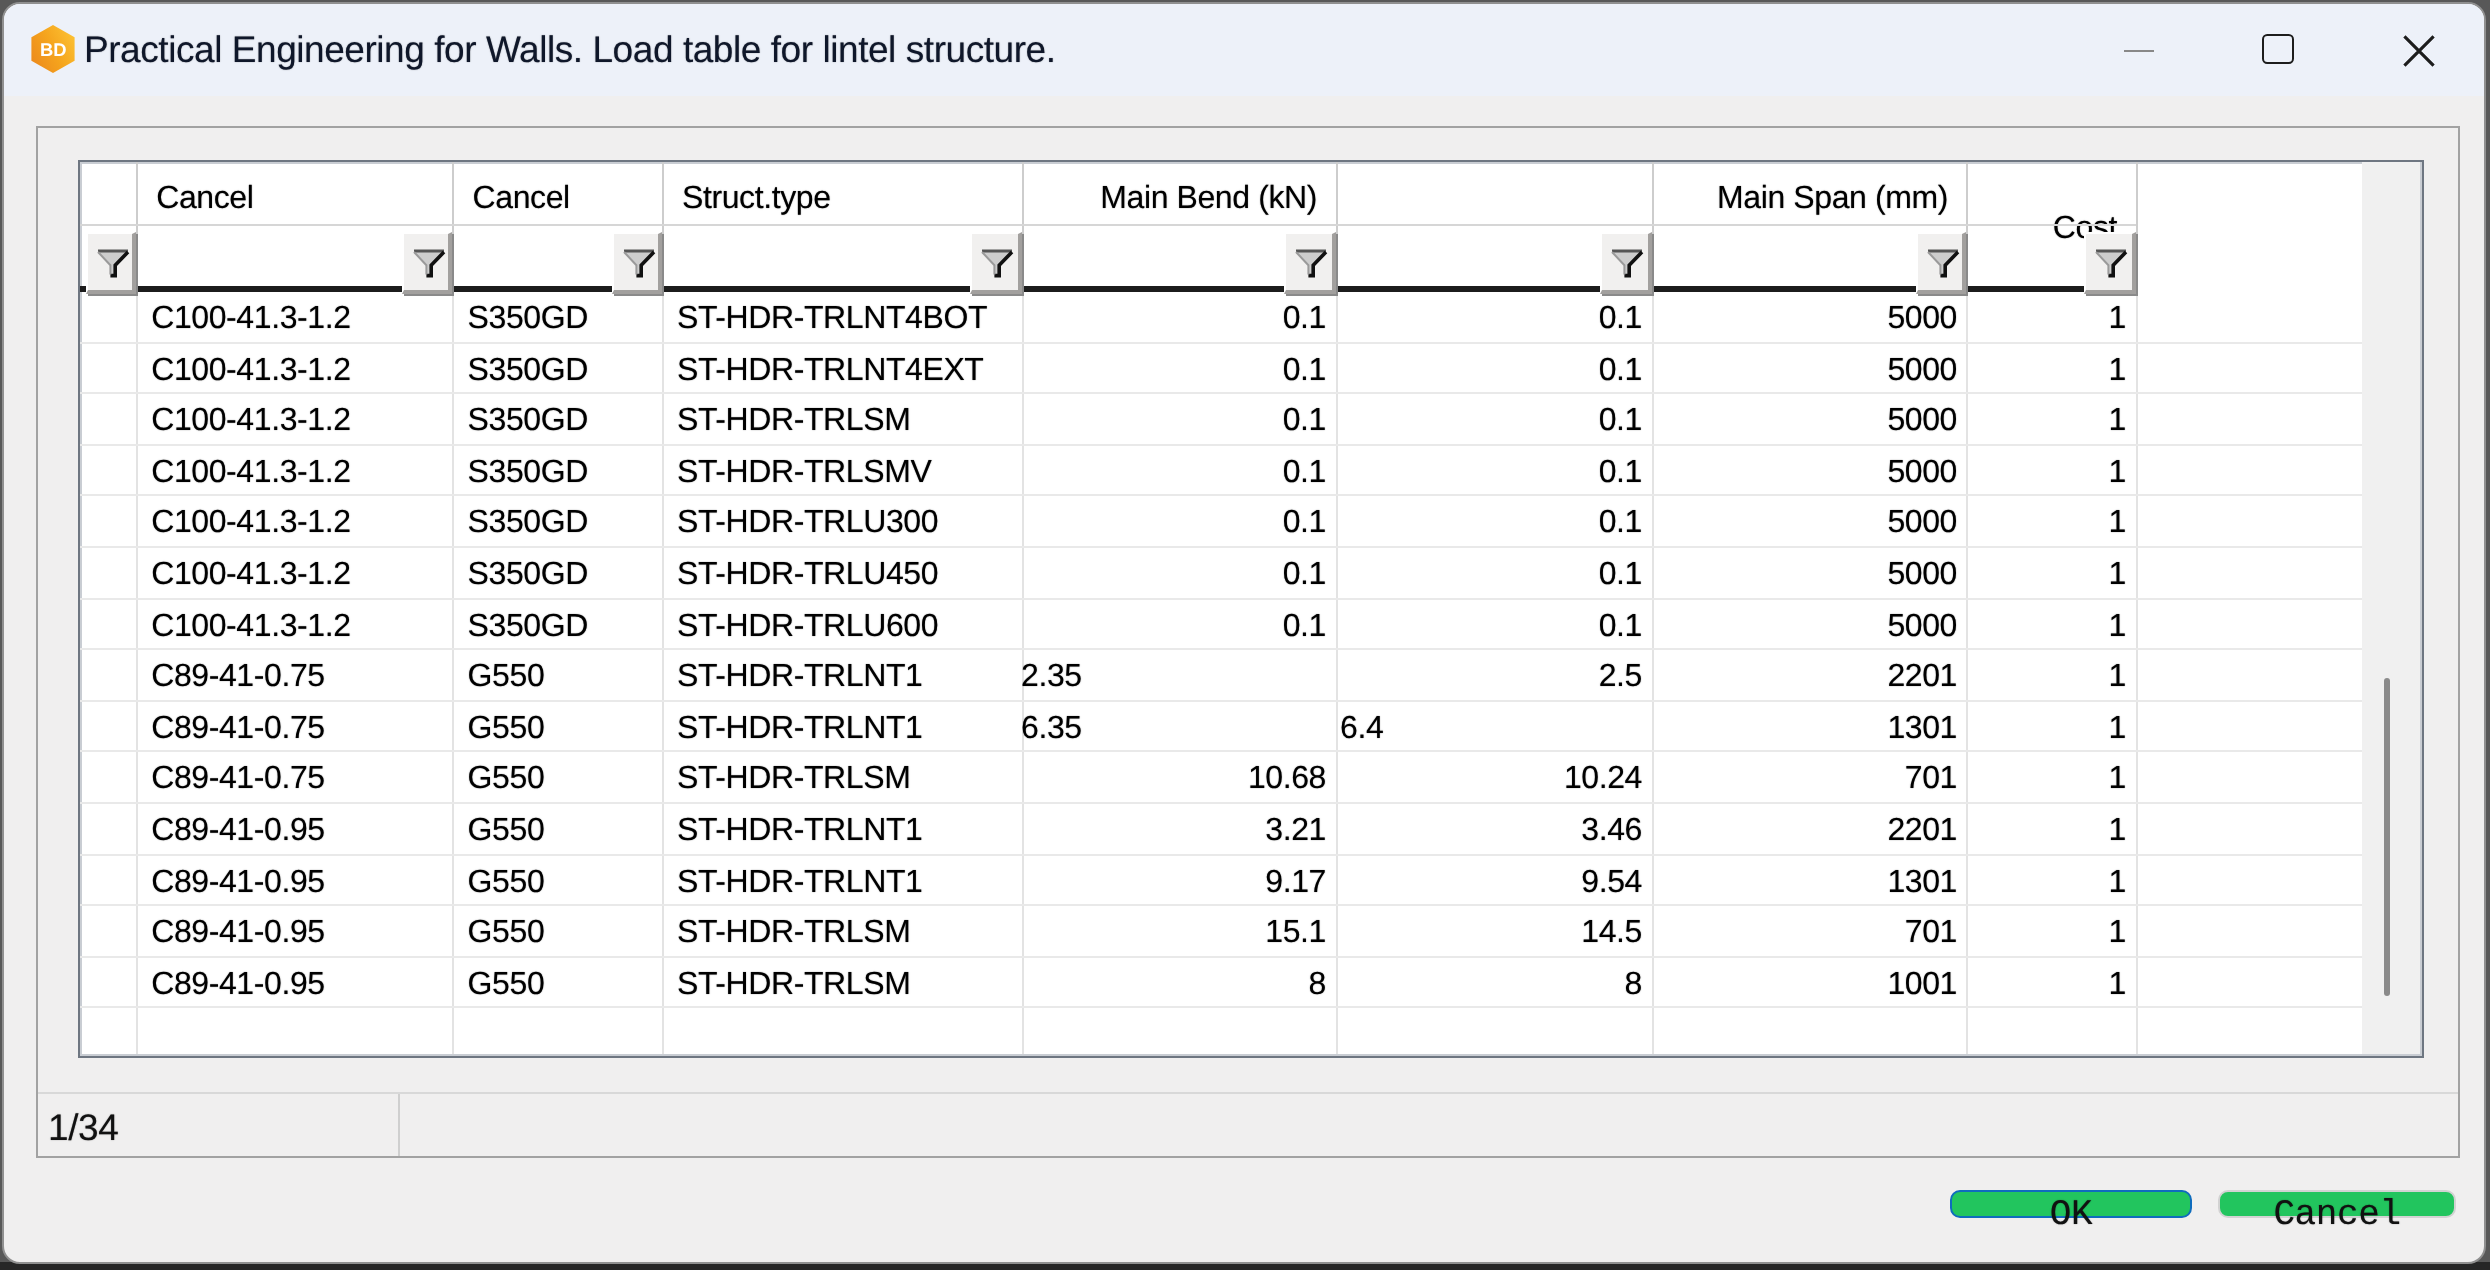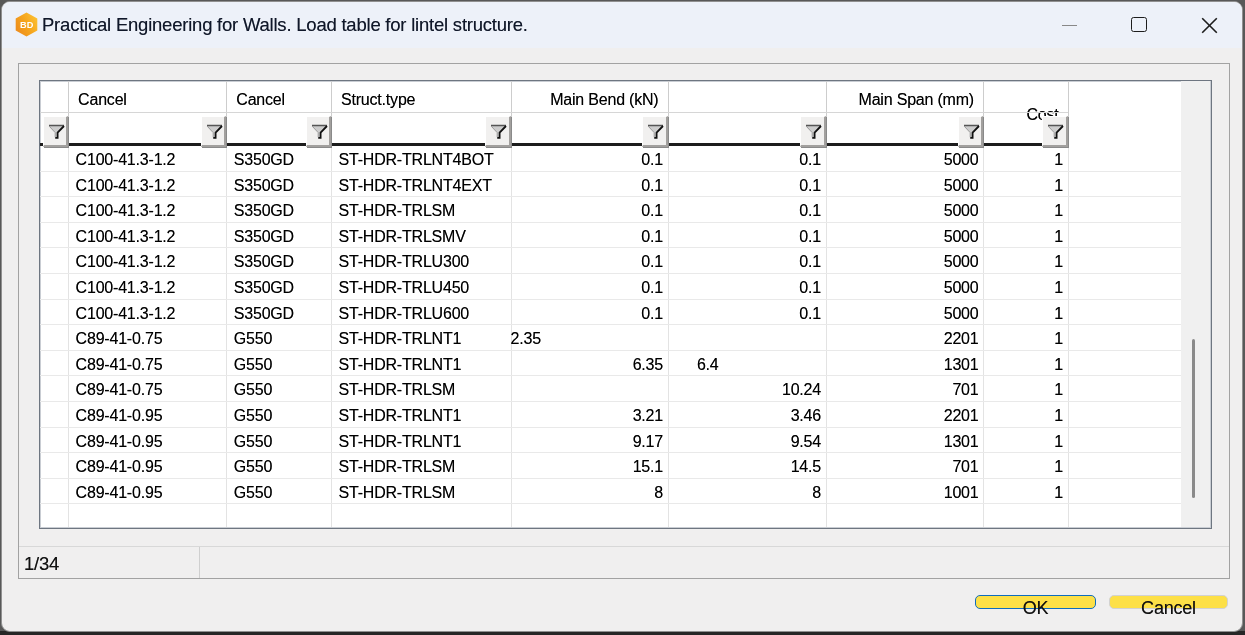--- a/index.html
+++ b/index.html
@@ -18,22 +18,22 @@
 .fbtn { position:absolute; top:35.5px; height:31px; background:#f1f0ef;
   border-top:1px solid #fff; border-left:1px solid #fff;
   border-right:2px solid #a2a09e; border-bottom:2px solid #a2a09e;
   box-shadow: 1px 1px 0 #8a8a8a; }
 .vline { position:absolute; width:1px; background:#e4e4e4; }
 .rowsep { position:absolute; height:1px; background:#e9e9e9; }
 #darkline { position:absolute; background:#1c1c1c; }
 #track { position:absolute; background:#f0f0f0; }
 #thumb { position:absolute; background:#8a8a8a; border-radius:2px; }
 #statustext { position:absolute; font-size:18.5px; letter-spacing:-0.2px; color:#111; text-shadow:0 0 0.6px rgba(0,0,0,0.5); }
-.btn { position:absolute; height:14px; background:#fde047; border-radius:5px;
-  font-size:18px; letter-spacing:-0.2px; color:#111; text-align:center; line-height:25px; text-shadow:0 0 0.6px rgba(0,0,0,0.5); }
+.btn { position:absolute; height:14px; background:#22c55e; border-radius:5px;
+  font-size:18px; letter-spacing:-0.2px; color:#111; text-align:center; line-height:25px; text-shadow:0 0 0.6px rgba(0,0,0,0.5);font-family:Liberation Mono, monospace; }
 #okbtn { left:973px; top:593px; width:121px; border:1.5px solid #0f6cbd; }
 #cancelbtn { left:1107px; top:593px; width:119px; border:1px solid #d2d2d2; }
 
 </style></head><body>
 <div id="bgbot"></div>
 <div id="win">
 <div id="titlebar"></div>
 <svg width="25" height="25" viewBox="0 0 25 25" style="position:absolute;left:12px;top:10px">
 <defs>
         <linearGradient id="hexg" x1="0" y1="0.8" x2="1" y2="0.2">
@@ -197,34 +197,36 @@
 <div class="cell" style="left:298.5px;top:219.1px;width:172.0px;height:25.6px;line-height:28.4px">ST-HDR-TRLU600</div>
 <div class="cell" style="left:470.5px;top:219.1px;width:152.5px;height:25.6px;line-height:28.4px;text-align:right">0.1</div>
 <div class="cell" style="left:627.5px;top:219.1px;width:153.5px;height:25.6px;line-height:28.4px;text-align:right">0.1</div>
 <div class="cell" style="left:785.5px;top:219.1px;width:153.0px;height:25.6px;line-height:28.4px;text-align:right">5000</div>
 <div class="cell" style="left:943.0px;top:219.1px;width:80.0px;height:25.6px;line-height:28.4px;text-align:right">1</div>
 <div class="rowsep" style="left:0;top:269.3px;width:1140.5px"></div>
 <div class="cell" style="left:35.6px;top:244.7px;width:150.7px;height:25.6px;line-height:28.4px">C89-41-0.75</div>
 <div class="cell" style="left:193.8px;top:244.7px;width:97.2px;height:25.6px;line-height:28.4px">G550</div>
 <div class="cell" style="left:298.5px;top:244.7px;width:172.0px;height:25.6px;line-height:28.4px">ST-HDR-TRLNT1</div>
 <div class="cell" style="left:470.5px;top:244.7px;width:152.5px;height:25.6px;line-height:28.4px;text-align:left">2.35</div>
+<div class="cell" style="left:627.5px;top:244.7px;width:153.5px;height:25.6px;line-height:28.4px;text-align:right">2.5</div>
 <div class="cell" style="left:785.5px;top:244.7px;width:153.0px;height:25.6px;line-height:28.4px;text-align:right">2201</div>
 <div class="cell" style="left:943.0px;top:244.7px;width:80.0px;height:25.6px;line-height:28.4px;text-align:right">1</div>
 <div class="rowsep" style="left:0;top:294.9px;width:1140.5px"></div>
 <div class="cell" style="left:35.6px;top:270.3px;width:150.7px;height:25.6px;line-height:28.4px">C89-41-0.75</div>
 <div class="cell" style="left:193.8px;top:270.3px;width:97.2px;height:25.6px;line-height:28.4px">G550</div>
 <div class="cell" style="left:298.5px;top:270.3px;width:172.0px;height:25.6px;line-height:28.4px">ST-HDR-TRLNT1</div>
-<div class="cell" style="left:470.5px;top:270.3px;width:152.5px;height:25.6px;line-height:28.4px;text-align:right">6.35</div>
-<div class="cell" style="left:591px;top:270.3px;width:153.5px;height:25.6px;line-height:28.4px;text-align:center">6.4</div>
+<div class="cell" style="left:470.5px;top:270.3px;width:152.5px;height:25.6px;line-height:28.4px;">6.35</div>
+<div class="cell" style="left:630px;top:270.3px;width:153.5px;height:25.6px;line-height:28.4px;text-align:left">6.4</div>
 <div class="cell" style="left:785.5px;top:270.3px;width:153.0px;height:25.6px;line-height:28.4px;text-align:right">1301</div>
 <div class="cell" style="left:943.0px;top:270.3px;width:80.0px;height:25.6px;line-height:28.4px;text-align:right">1</div>
 <div class="rowsep" style="left:0;top:320.5px;width:1140.5px"></div>
 <div class="cell" style="left:35.6px;top:295.9px;width:150.7px;height:25.6px;line-height:28.4px">C89-41-0.75</div>
 <div class="cell" style="left:193.8px;top:295.9px;width:97.2px;height:25.6px;line-height:28.4px">G550</div>
 <div class="cell" style="left:298.5px;top:295.9px;width:172.0px;height:25.6px;line-height:28.4px">ST-HDR-TRLSM</div>
+<div class="cell" style="left:470.5px;top:295.9px;width:152.5px;height:25.6px;line-height:28.4px;text-align:right">10.68</div>
 <div class="cell" style="left:627.5px;top:295.9px;width:153.5px;height:25.6px;line-height:28.4px;text-align:right">10.24</div>
 <div class="cell" style="left:785.5px;top:295.9px;width:153.0px;height:25.6px;line-height:28.4px;text-align:right">701</div>
 <div class="cell" style="left:943.0px;top:295.9px;width:80.0px;height:25.6px;line-height:28.4px;text-align:right">1</div>
 <div class="rowsep" style="left:0;top:346.1px;width:1140.5px"></div>
 <div class="cell" style="left:35.6px;top:321.5px;width:150.7px;height:25.6px;line-height:28.4px">C89-41-0.95</div>
 <div class="cell" style="left:193.8px;top:321.5px;width:97.2px;height:25.6px;line-height:28.4px">G550</div>
 <div class="cell" style="left:298.5px;top:321.5px;width:172.0px;height:25.6px;line-height:28.4px">ST-HDR-TRLNT1</div>
 <div class="cell" style="left:470.5px;top:321.5px;width:152.5px;height:25.6px;line-height:28.4px;text-align:right">3.21</div>
 <div class="cell" style="left:627.5px;top:321.5px;width:153.5px;height:25.6px;line-height:28.4px;text-align:right">3.46</div>
 <div class="cell" style="left:785.5px;top:321.5px;width:153.0px;height:25.6px;line-height:28.4px;text-align:right">2201</div>

